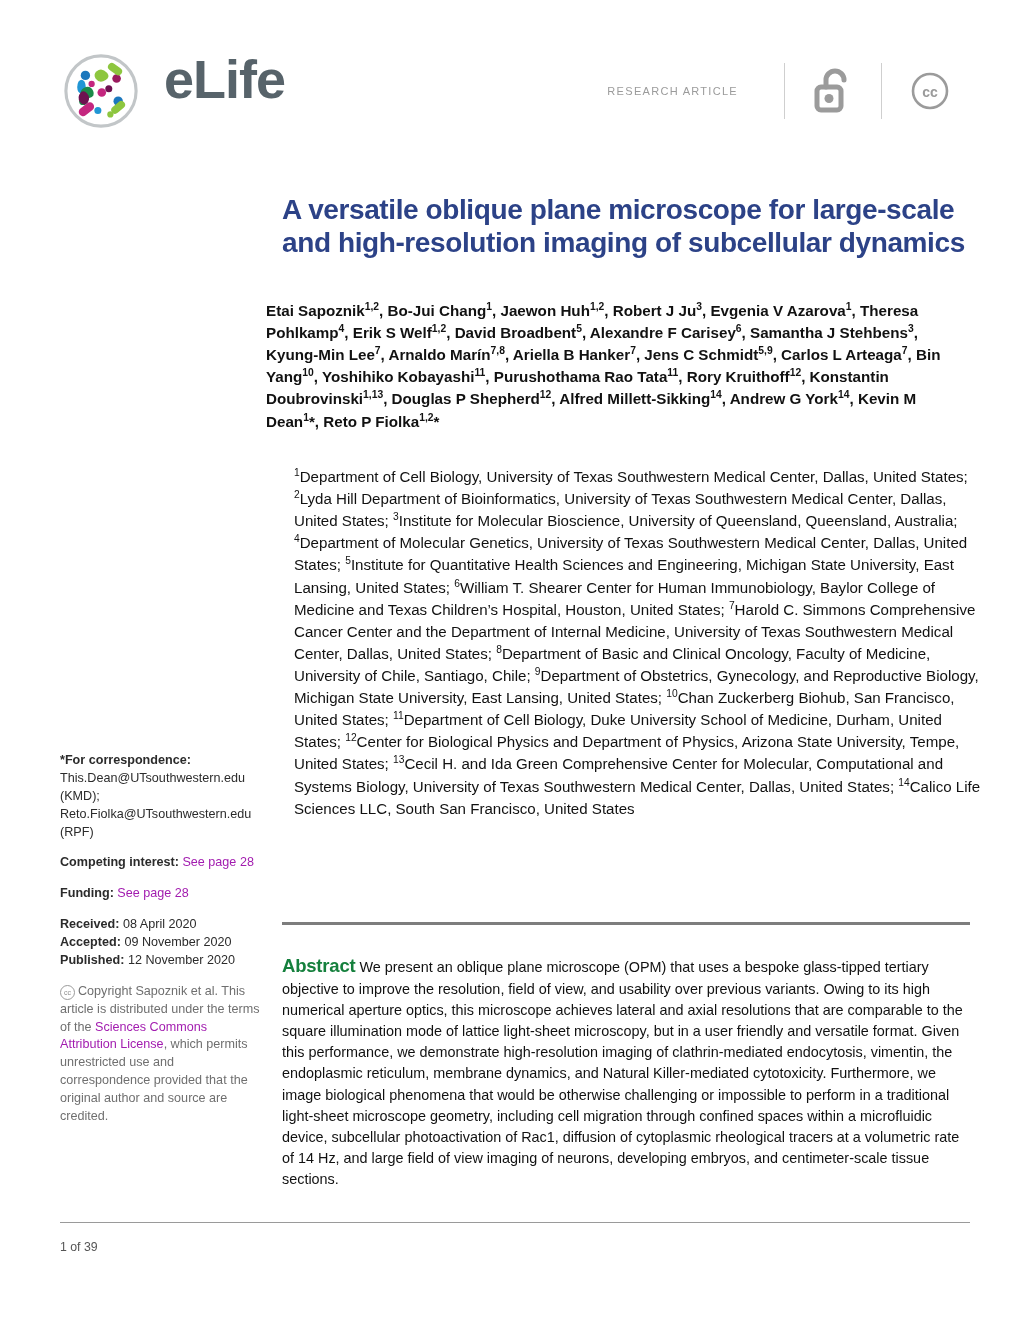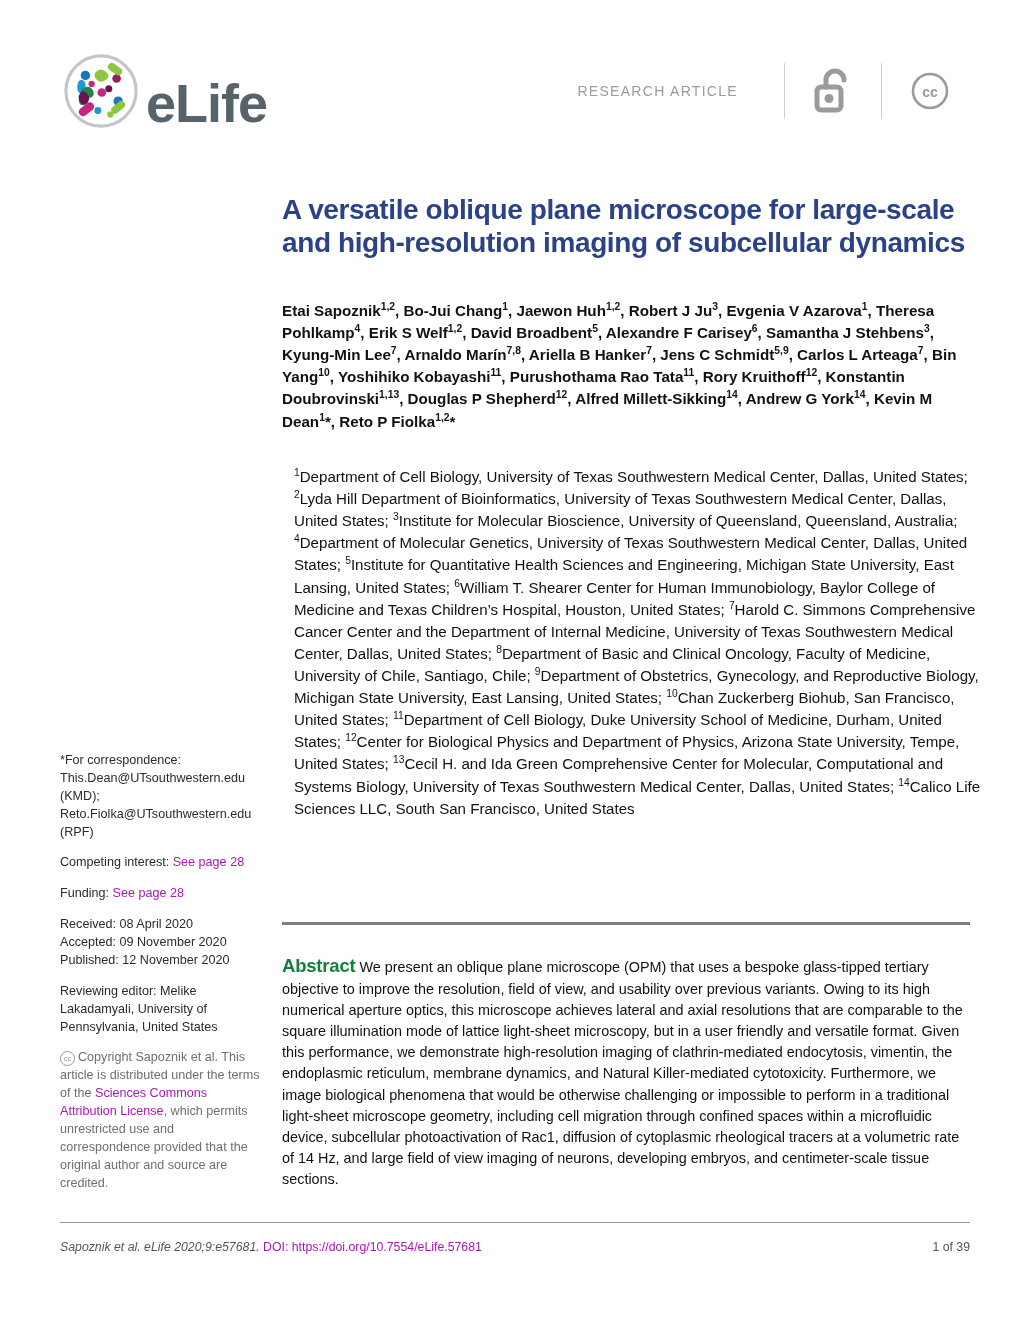--- a/index.html
+++ b/index.html
@@ -20,42 +20,42 @@
   .header {
     position: absolute;
     left: 0; top: 0;
     width: 1020px;
     height: 150px;
   }
   .logo-wrap {
     position: absolute;
     left: 62px; top: 52px;
     display: flex;
-    align-items: flex-end;
-    gap: 6px;
+    align-items: flex-start;
+    gap: 24px;
   }
   .logo-mark { width: 78px; height: 78px; display:block; }
   .logo-word {
     font-size: 54px;
     font-weight: bold;
     color: #57636a;
     letter-spacing: -1px;
     line-height: 1;
     font-family: "Liberation Sans", sans-serif;
   }
 
   .header-right {
     position: absolute;
     right: 42px; top: 62px;
     display: flex;
     align-items: center;
     height: 58px;
   }
   .research-label {
-    font-size: 14px;
+    font-size: 11px;
     letter-spacing: 1.3px;
     color: #9b9b9b;
     font-family: "Liberation Sans", sans-serif;
     padding-right: 46px;
   }
   .vdiv {
     width: 1px;
     height: 56px;
     background: #cfcfcf;
   }
@@ -69,41 +69,41 @@
     position: absolute;
     left: 60px;
     top: 752px;
     width: 205px;
     font-size: 12.6px;
     line-height: 1.42;
     color: #2b2b2b;
     font-family: "Liberation Sans", sans-serif;
   }
   .sidebar .blk { margin-bottom: 13px; }
-  .sidebar b { font-weight: normal; }
+  .sidebar b { font-weight: bold; }
   .lnk { color: #a21caf; }
   .muted { color: #6f6f6f; }
 
   
   .title {
     position: absolute;
     left: 282px;
     top: 174px;
     width: 690px;
     font-size: 28px;
     line-height: 1.185;
     font-weight: bold;
     color: #2c4287;
     letter-spacing: -0.4px;
   }
 
   
   .authors {
     position: absolute;
-    left: 282px;
+    left: 266px;
     top: 300px;
     width: 700px;
     font-size: 15.2px;
     line-height: 1.455;
     font-weight: bold;
     color: #111111;
   }
   .authors sup, .affils sup { font-size: 0.68em; vertical-align: super; line-height: 0; }
 
   
@@ -262,38 +262,29 @@
 
   <div class="blk">
     <b>Received:</b>
     <span>08 April 2020</span><br>
     <b>Accepted:</b>
     <span>09 November 2020</span><br>
     <b>Published:</b>
     <span>12 November 2020</span>
   </div>
 
-  <div class="blk">
-    <b>Reviewing editor:</b>
-    <span>Melike Lakadamyali, University of Pennsylvania, United States</span>
-  </div>
 
   <div class="blk muted">
     <span class="cc-inline">cc</span><span>Copyright Sapoznik et al. This article is distributed under the terms of the </span><span class="lnk">Sciences Commons Attribution License</span><span>, which permits unrestricted use and correspondence provided that the original author and source are credited.</span>
   </div>
 
 </div>
 
 <div class="rule-abstract"></div>
 <div class="abstract">
   <span class="ahead">Abstract</span>
   <span>We present an oblique plane microscope (OPM) that uses a bespoke glass-tipped tertiary objective to improve the resolution, field of view, and usability over previous variants. Owing to its high numerical aperture optics, this microscope achieves lateral and axial resolutions that are comparable to the square illumination mode of lattice light-sheet microscopy, but in a user friendly and versatile format. Given this performance, we demonstrate high-resolution imaging of clathrin-mediated endocytosis, vimentin, the endoplasmic reticulum, membrane dynamics, and Natural Killer-mediated cytotoxicity. Furthermore, we image biological phenomena that would be otherwise challenging or impossible to perform in a traditional light-sheet microscope geometry, including cell migration through confined spaces within a microfluidic device, subcellular photoactivation of Rac1, diffusion of cytoplasmic rheological tracers at a volumetric rate of 14 Hz, and large field of view imaging of neurons, developing embryos, and centimeter-scale tissue sections.</span>
 </div>
 
 <div class="rule-footer"></div>
 <div class="footer">
-  <div class="fl">
-    <em>Sapoznik et al. eLife 2020;9:e57681.</em>
-    <span class="lnk">DOI:</span>
-    <span class="lnk">https://doi.org/10.7554/eLife.57681</span>
-  </div>
   <div>1 of 39</div>
 </div>
 
 </body></html>

